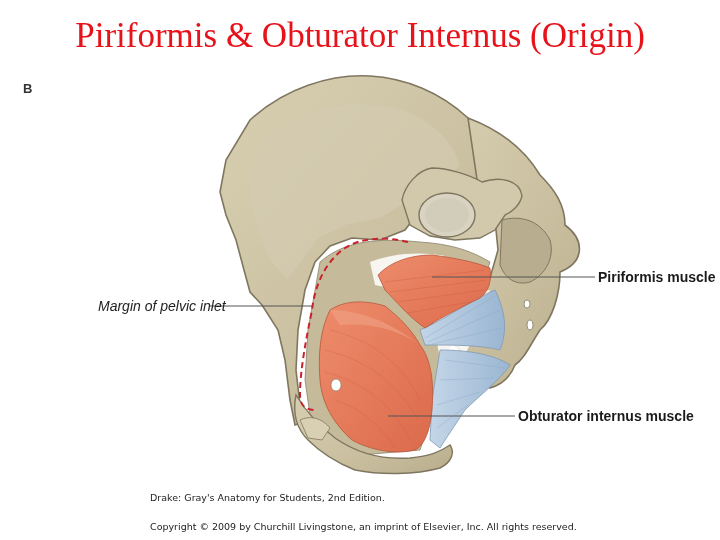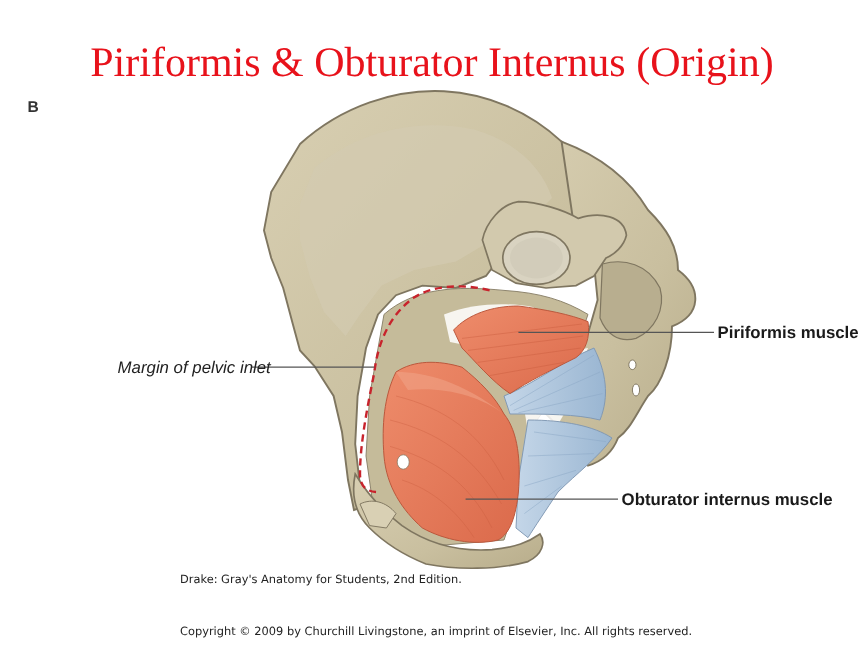--- a/index.html
+++ b/index.html
@@ -1,17 +1,17 @@
 <!DOCTYPE html>
 <html><head>
 <meta charset="utf-8">
 <style>
   html, body { margin:0; padding:0; background:#ffffff; }
   body { width:720px; height:540px; position:relative; overflow:hidden; font-family:"Liberation Sans", sans-serif; }
-  .title { position:absolute; left:0; top:14px; width:720px; text-align:center; font-family:"Liberation Serif", serif; font-size:35px; color:#e8121b; line-height:44px; white-space:nowrap;margin-top:16px; }
+  .title { position:absolute; left:0; top:14px; width:720px; text-align:center; font-family:"Liberation Serif", serif; font-size:35px; color:#e8121b; line-height:44px; white-space:nowrap; }
   .panel-letter { position:absolute; left:23px; top:81px; font-family:"Liberation Sans", sans-serif; font-weight:bold; font-size:13px; color:#333333; }
   .illustration { position:absolute; left:0; top:0; width:720px; height:540px; }
   .label { position:absolute; font-family:"Liberation Sans", sans-serif; font-size:14px; color:#222222; white-space:nowrap; line-height:14px; }
   .label.bold { font-weight:bold; color:#1a1a1a; }
   .credit { position:absolute; left:150px; font-family:"DejaVu Sans", sans-serif; font-size:9.5px; color:#222222; white-space:nowrap; line-height:13px; }
 </style>
 </head>
 <body>
 
 <div class="title">Piriformis &amp; Obturator Internus (Origin)</div>
@@ -115,14 +115,14 @@
 
   <line x1="210" y1="306" x2="312" y2="306" stroke="#555555" stroke-width="1"></line>
   <line x1="432" y1="277" x2="595" y2="277" stroke="#555555" stroke-width="1"></line>
   <line x1="388" y1="416" x2="515" y2="416" stroke="#555555" stroke-width="1"></line>
 </svg>
 
 <div class="label" style="left:98px; top:299px;font-style:italic;">Margin of pelvic inlet</div>
 <div class="label bold" style="left:598px; top:270px;">Piriformis muscle</div>
 <div class="label bold" style="left:518px; top:409px;">Obturator internus muscle</div>
 
-<div class="credit" style="top:477px;">Drake: Gray's Anatomy for Students, 2nd Edition.</div>
+<div class="credit" style="top:491px;">Drake: Gray's Anatomy for Students, 2nd Edition.</div>
 <div class="credit" style="top:488px;margin-top:32px;">Copyright © 2009 by Churchill Livingstone, an imprint of Elsevier, Inc. All rights reserved.</div>
 
 </body></html>

